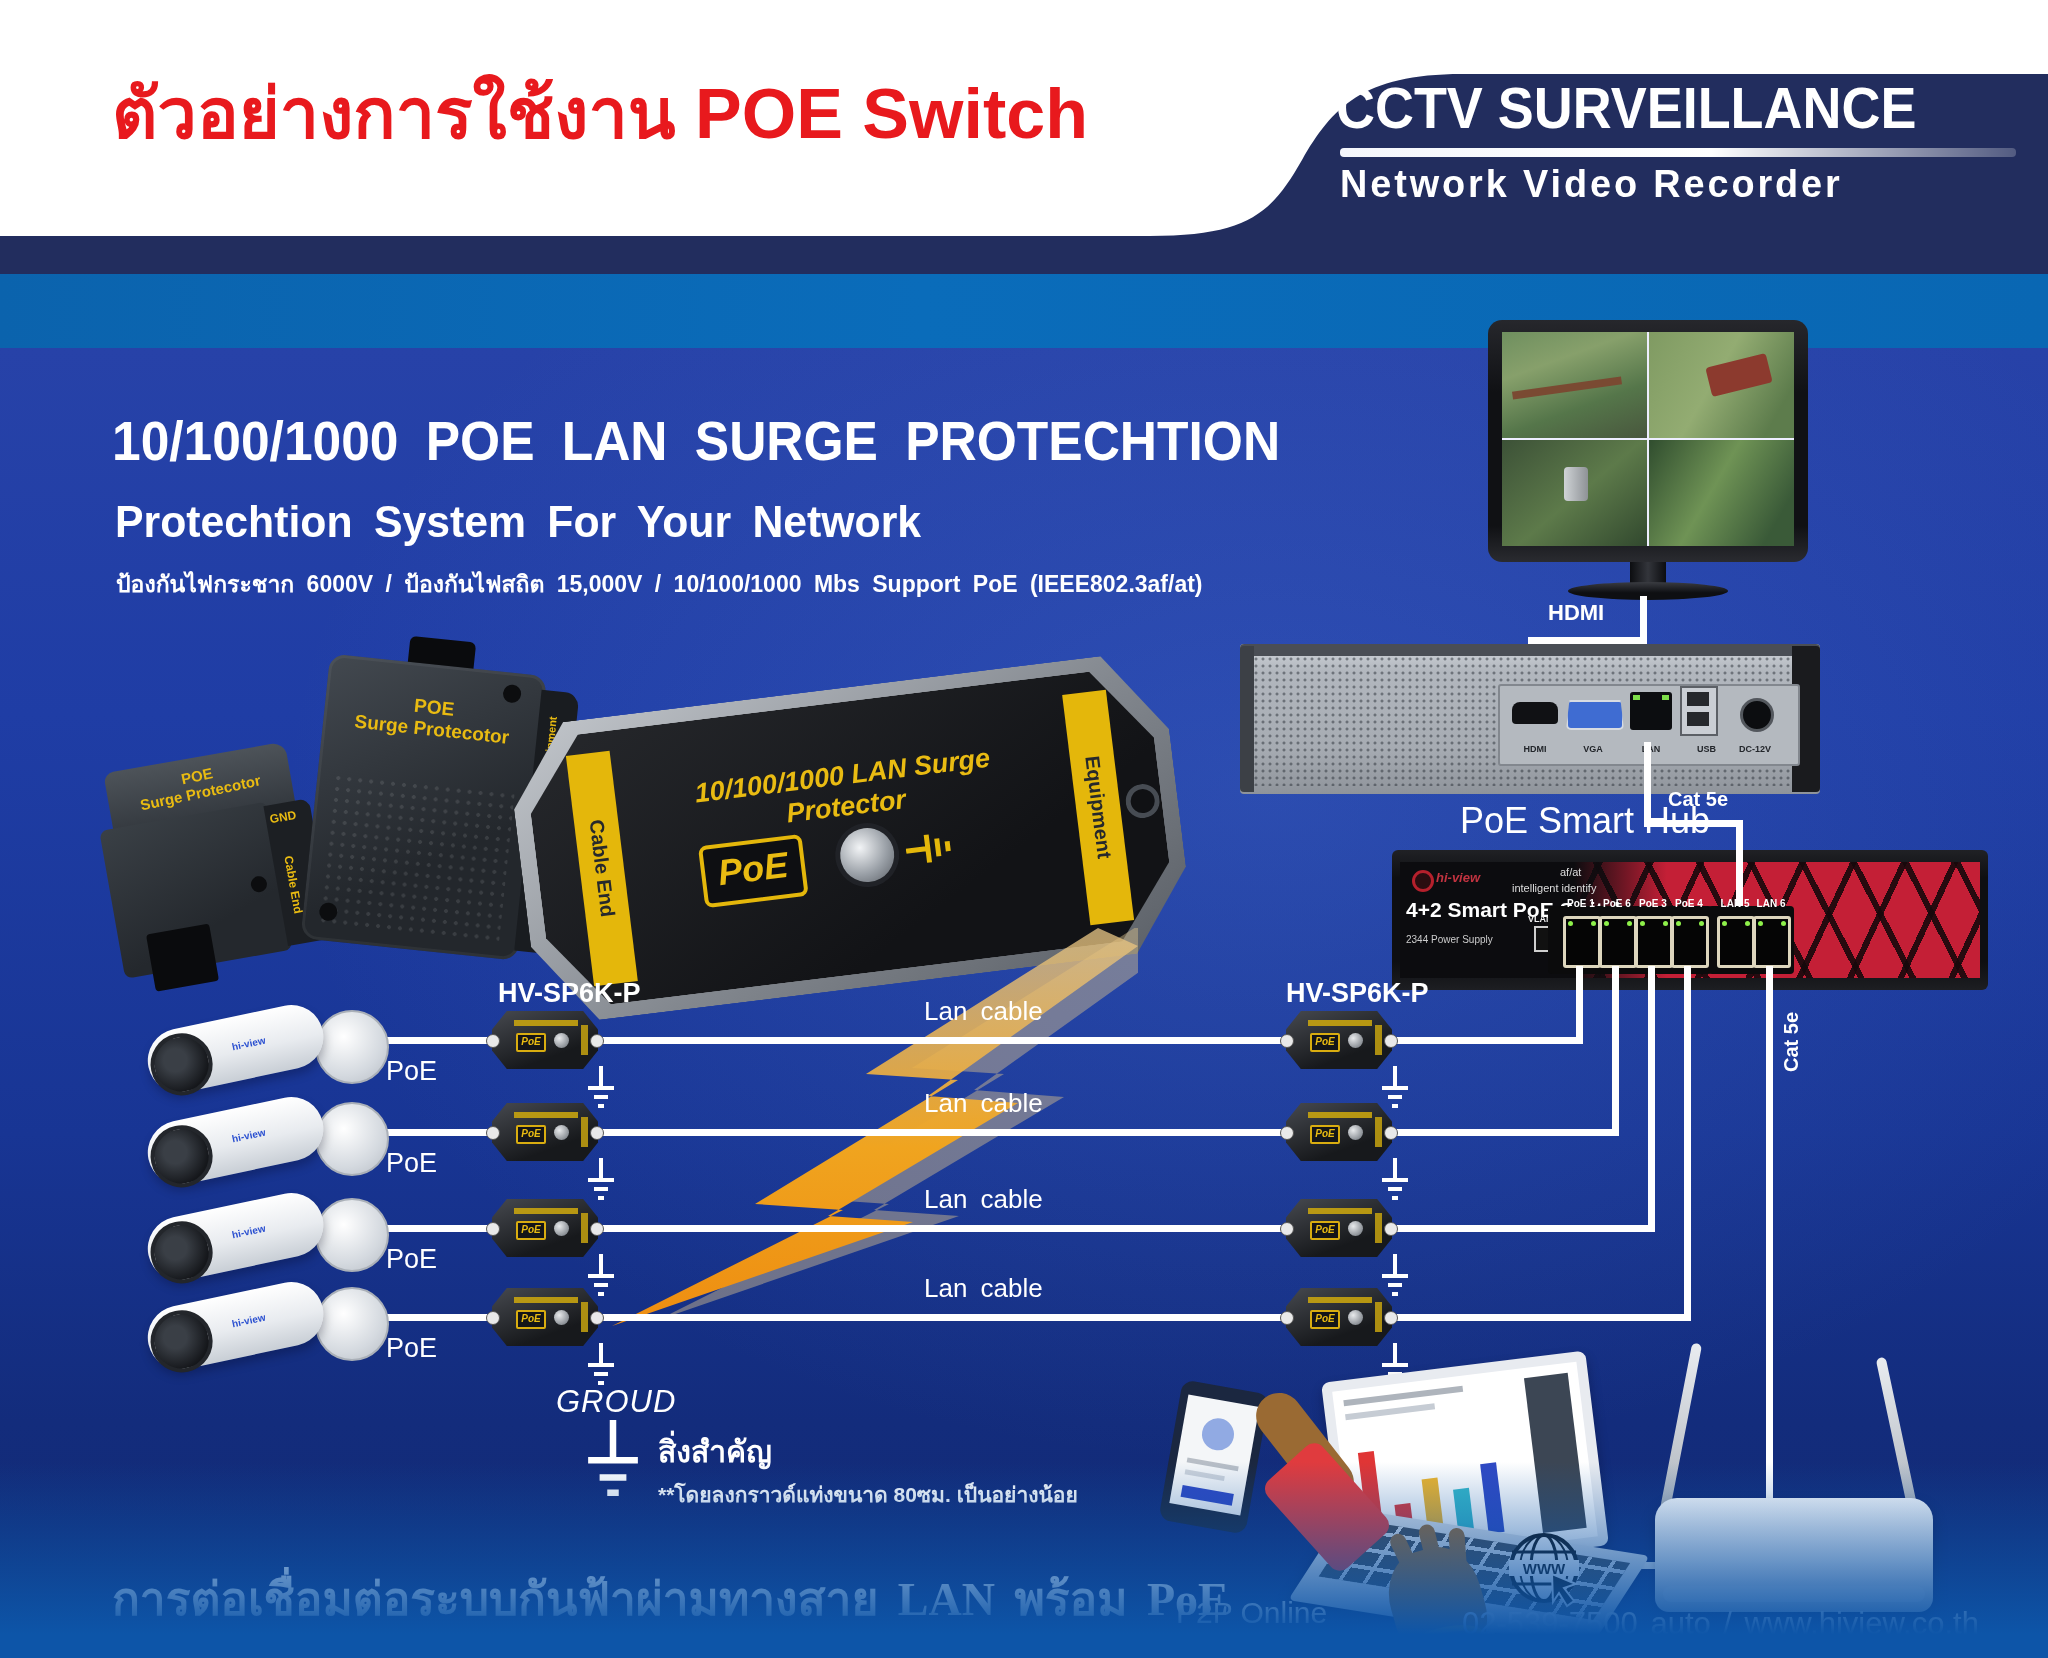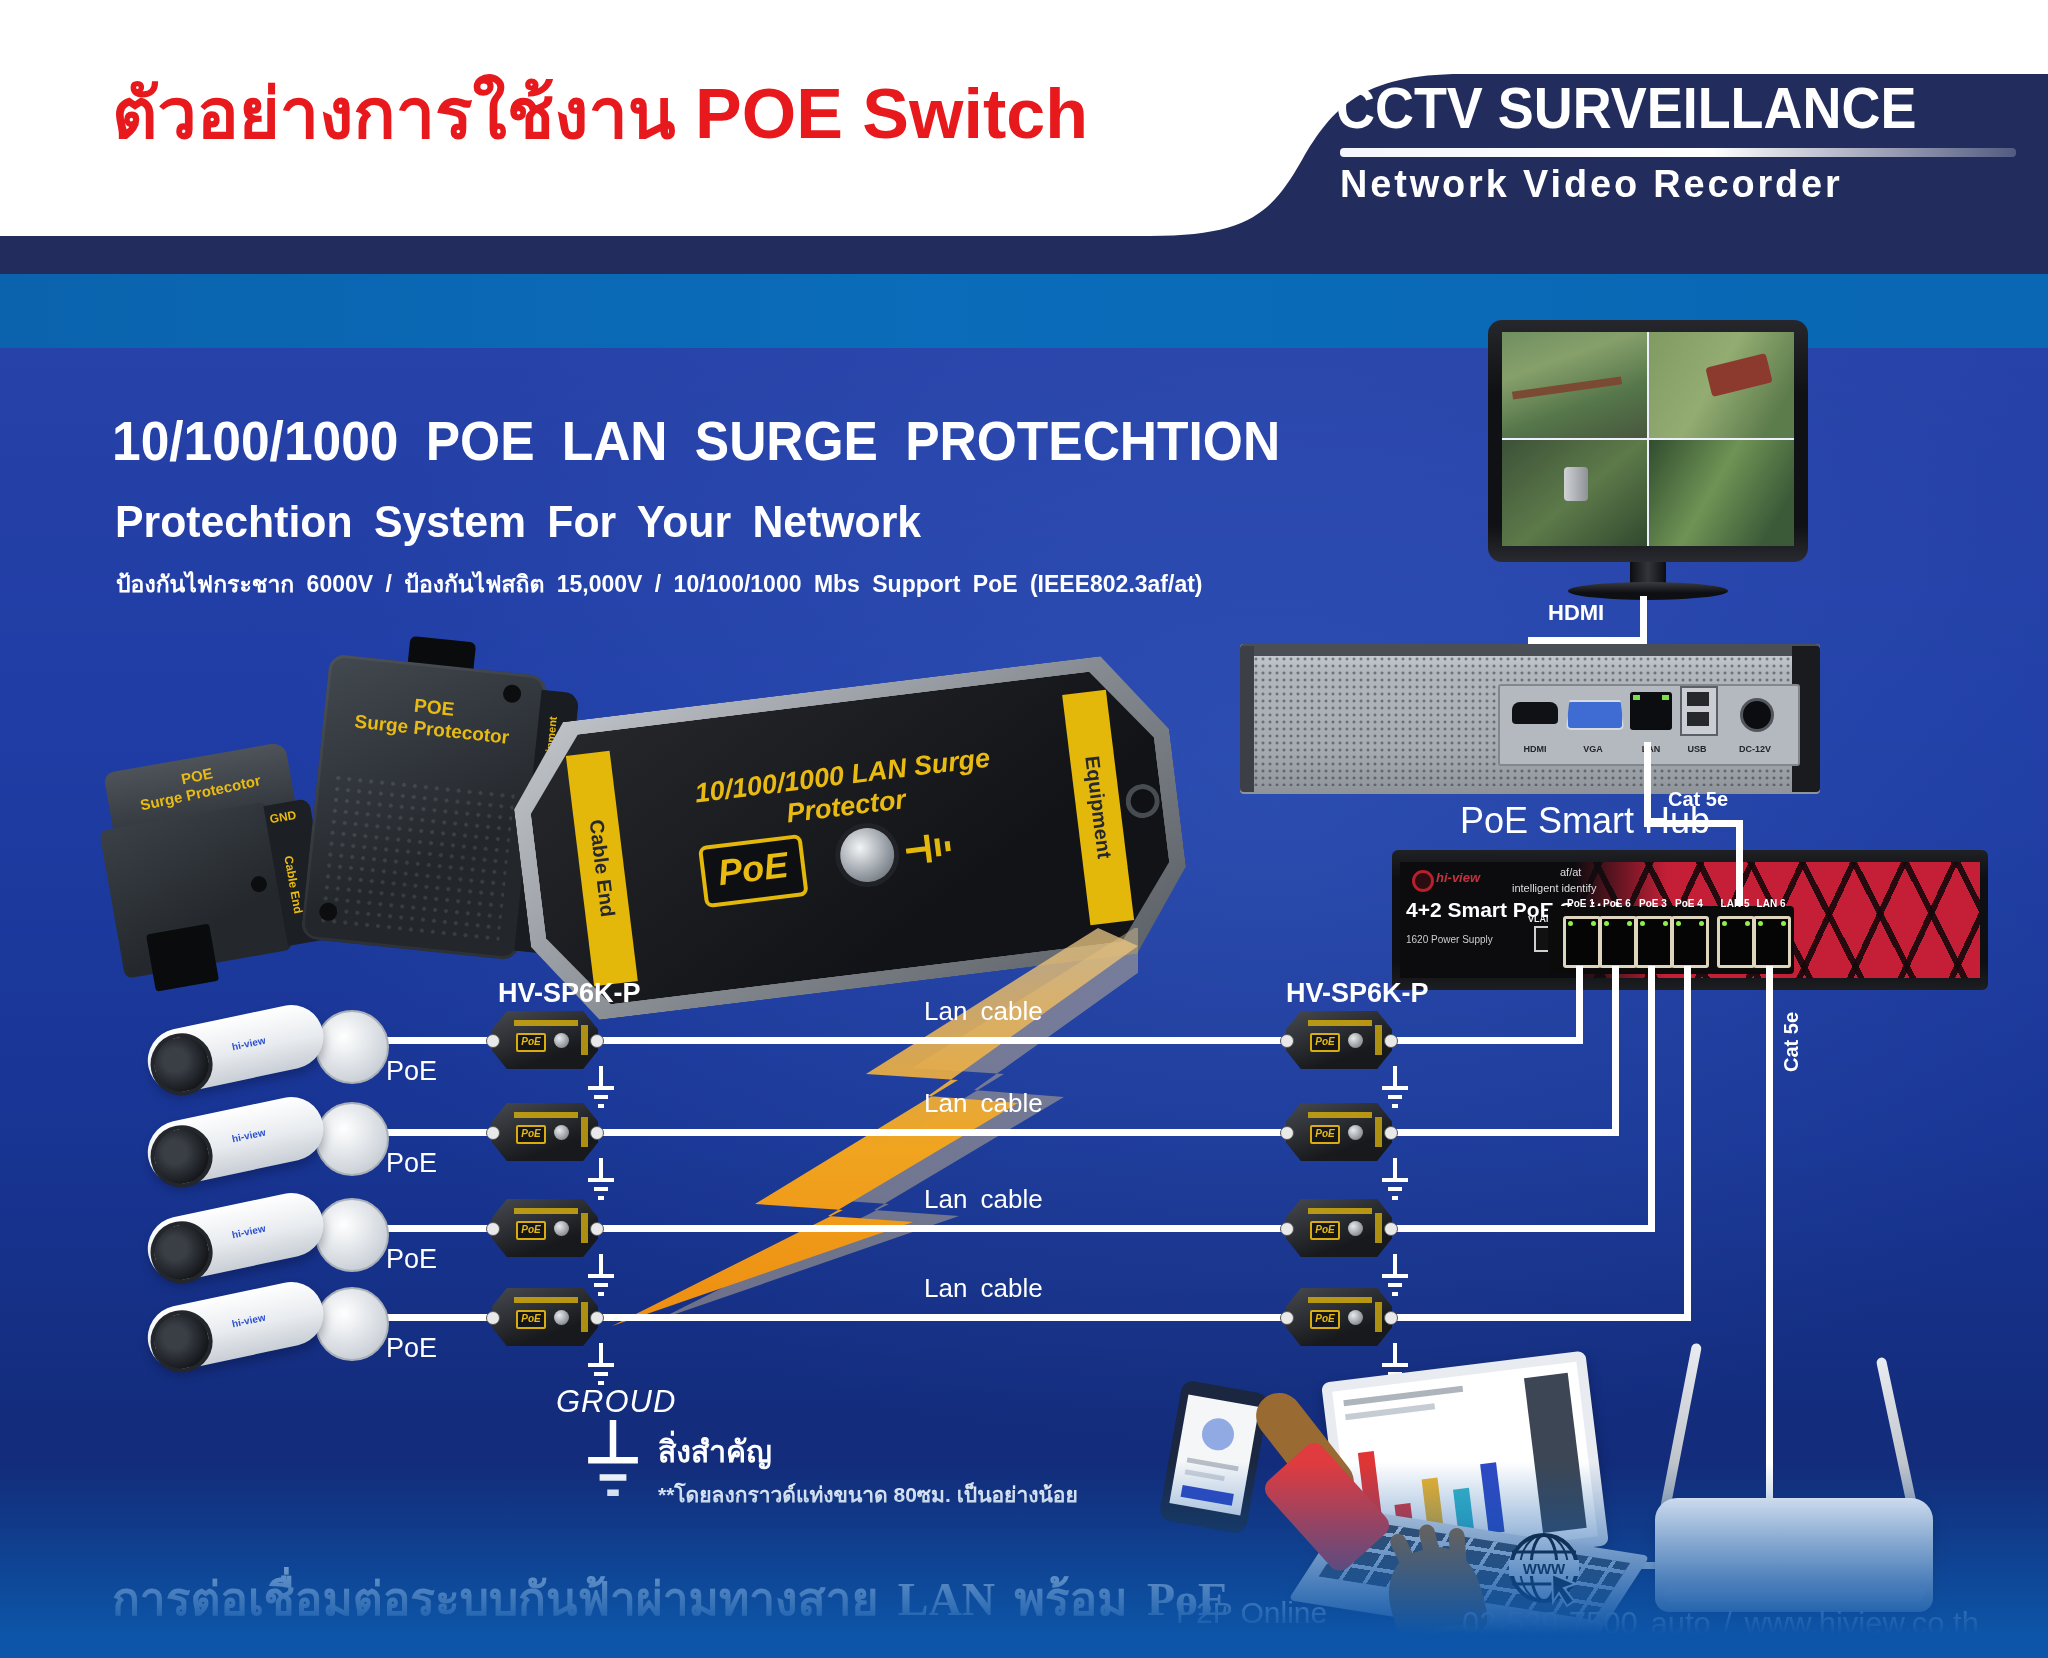--- a/index.html
+++ b/index.html
@@ -287,38 +287,38 @@
     <i style="position:absolute;right:3px;top:3px;width:7px;height:5px;background:#7ede4a;"></i>
   </div>
   <div class="abs" style="left:1680px;top:686px;width:34px;height:46px;background:#caced4;border:2px solid #5c6066;">
     <i style="position:absolute;left:5px;top:4px;width:22px;height:14px;background:#26282c;display:block;"></i>
     <i style="position:absolute;left:5px;top:24px;width:22px;height:14px;background:#26282c;display:block;"></i>
   </div>
   <div class="abs" style="left:1740px;top:698px;width:28px;height:28px;border-radius:50%;background:#0c0d10;border:3px solid #53575d;"></div>
   <div class="abs nvr-plabel" style="left:1506px;width:58px;">HDMI</div>
   <div class="abs nvr-plabel" style="left:1566px;width:54px;">VGA</div>
   <div class="abs nvr-plabel" style="left:1630px;width:42px;">LAN</div>
-  <div class="abs nvr-plabel" style="left:1678px;width:38px;">USB</div>
+  <div class="abs nvr-plabel" style="left:1678px;width:38px;text-align:right;">USB</div>
   <div class="abs nvr-plabel" style="left:1734px;width:42px;">DC-12V</div>
 
   <div class="abs cable v" style="left:1644px;top:742px;height:85px;"></div>
   <div class="abs cable h" style="left:1644px;top:820px;width:99px;"></div>
   <div class="abs txt lbl-cat" style="left:1668px;top:788px;">Cat 5e</div>
 
   <div class="abs txt hub-caption">PoE Smart Hub</div>
   <div class="abs hub-body"></div>
   <div class="abs hub-face"></div>
   <div class="abs hub-face-dark"></div>
   <div class="abs cable v" style="left:1736px;top:820px;height:102px;"></div>
   <div class="abs hub-logo"></div>
   <div class="abs txt hub-brand">hi-view</div>
   <div class="abs txt hub-afat">af/at</div>
   <div class="abs txt hub-intel">intelligent identify</div>
   <div class="abs txt hub-model">4+2 Smart PoE Switch</div>
-  <div class="abs txt hub-power">1620 Power Supply</div>
+  <div class="abs txt hub-power">2344 Power Supply</div>
   <div class="abs txt hub-vlan">VLAN</div>
   <div class="abs hub-vlansw"></div>
   <div class="abs pplate" style="left:1548px;top:906px;width:164px;height:68px;"></div>
   <div class="abs pplate" style="left:1708px;top:906px;width:86px;height:68px;"></div>
   <div class="hport" style="left:1563px;">
       <i class="l"></i>
       <i class="r"></i>
     </div>
   <div class="hport" style="left:1599px;">
       <i class="l"></i>

